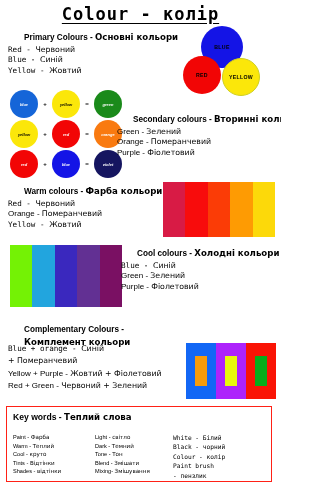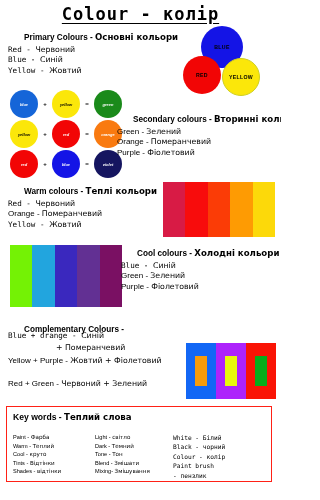--- a/index.html
+++ b/index.html
@@ -104,21 +104,21 @@
   </div>
 
   <div class="blk" style="left:117px;top:114px;">
     <div class="hd"><span>Secondary colours - </span><span class="uk">Вторинні кольори</span></div>
     <div class="ln" style="margin-top:2px;"><span>Green</span><span> - </span><span class="uk">Зелений</span></div>
     <div class="ln"><span>Orange</span><span> - </span><span class="uk">Померанчевий</span></div>
     <div class="ln"><span>Purple</span><span> - </span><span class="uk">Фіолетовий</span></div>
   </div>
 
   <div class="blk" style="left:8px;top:186px;">
-    <div class="hd"><span>Warm colours - </span><span class="uk">Теплі кольори</span></div>
+    <div class="hd"><span>Warm colours - </span><span class="uk">Фарба кольори</span></div>
     <div class="ln" style="margin-top:2px;"><span class="en">Red</span><span class="en"> - </span><span class="uk">Червоний</span></div>
     <div class="ln"><span>Orange</span><span> - </span><span class="uk">Померанчевий</span></div>
     <div class="ln"><span class="en">Yellow</span><span class="en"> - </span><span class="uk">Жовтий</span></div>
   </div>
 
   <div class="strip" id="warm-strip" style="left:163px;top:182px;width:112px;height:55px;">
       <span style="background: rgb(216, 27, 69); width: 20%;"></span>
       <span style="background: rgb(248, 12, 12); width: 20%;"></span>
       <span style="background: rgb(251, 60, 6); width: 20%;"></span>
       <span style="background: rgb(254, 155, 3); width: 20%;"></span>
@@ -135,24 +135,25 @@
 
   <div class="blk" style="left:121px;top:248px;">
     <div class="hd"><span>Cool colours - </span><span class="uk">Холодні кольори</span></div>
     <div class="ln" style="margin-top:2px;"><span class="en">Blue</span><span class="en"> - </span><span class="uk">Синій</span></div>
     <div class="ln"><span>Green</span><span> - </span><span class="uk">Зелений</span></div>
     <div class="ln"><span>Purple</span><span> - </span><span class="uk">Фіолетовий</span></div>
   </div>
 
   <div class="blk" style="left:8px;top:325px;width:170px;">
     <div class="hd">Complementary Colours - </div>
+    <div class="hd" style="margin-top:2px;"><span class="uk">Комплемент  кольори</span></div>
     <div class="ln" style="margin-top:-4px;"><span class="en">Blue + orange</span><span class="en"> - </span><span class="uk">Синій</span></div>
-    <div class="ln" style="margin-top:2px;margin-left:48px;"><span class="uk">+ Померанчевий</span></div>
+    <div class="ln" style="margin-top:2px;"><span class="uk">+ Померанчевий</span></div>
     <div class="ln" style="margin-top:2px;"><span>Yellow + Purple</span><span> - </span><span class="uk">Жовтий + Фіолетовий</span></div>
-    <div class="ln" style="margin-top:13px;"><span>Red + Green</span><span> - </span><span class="uk">Червоний  +  Зелений</span></div>
+    <div class="ln" style="margin-top:2px;"><span>Red + Green</span><span> - </span><span class="uk">Червоний  +  Зелений</span></div>
   </div>
 
   <div class="comp" id="comp-swatches" style="left:186px;top:343px;width:90px;height:56px;">
       <div class="cell" style="background: rgb(18, 103, 245); width: 33.3333%;">
         <div class="inner" style="background: rgb(247, 155, 11);"></div>
       </div>
       <div class="cell" style="background: rgb(173, 35, 251); width: 33.3333%;">
         <div class="inner" style="background: rgb(232, 247, 13);"></div>
       </div>
       <div class="cell" style="background: rgb(250, 20, 5); width: 33.3333%;">

